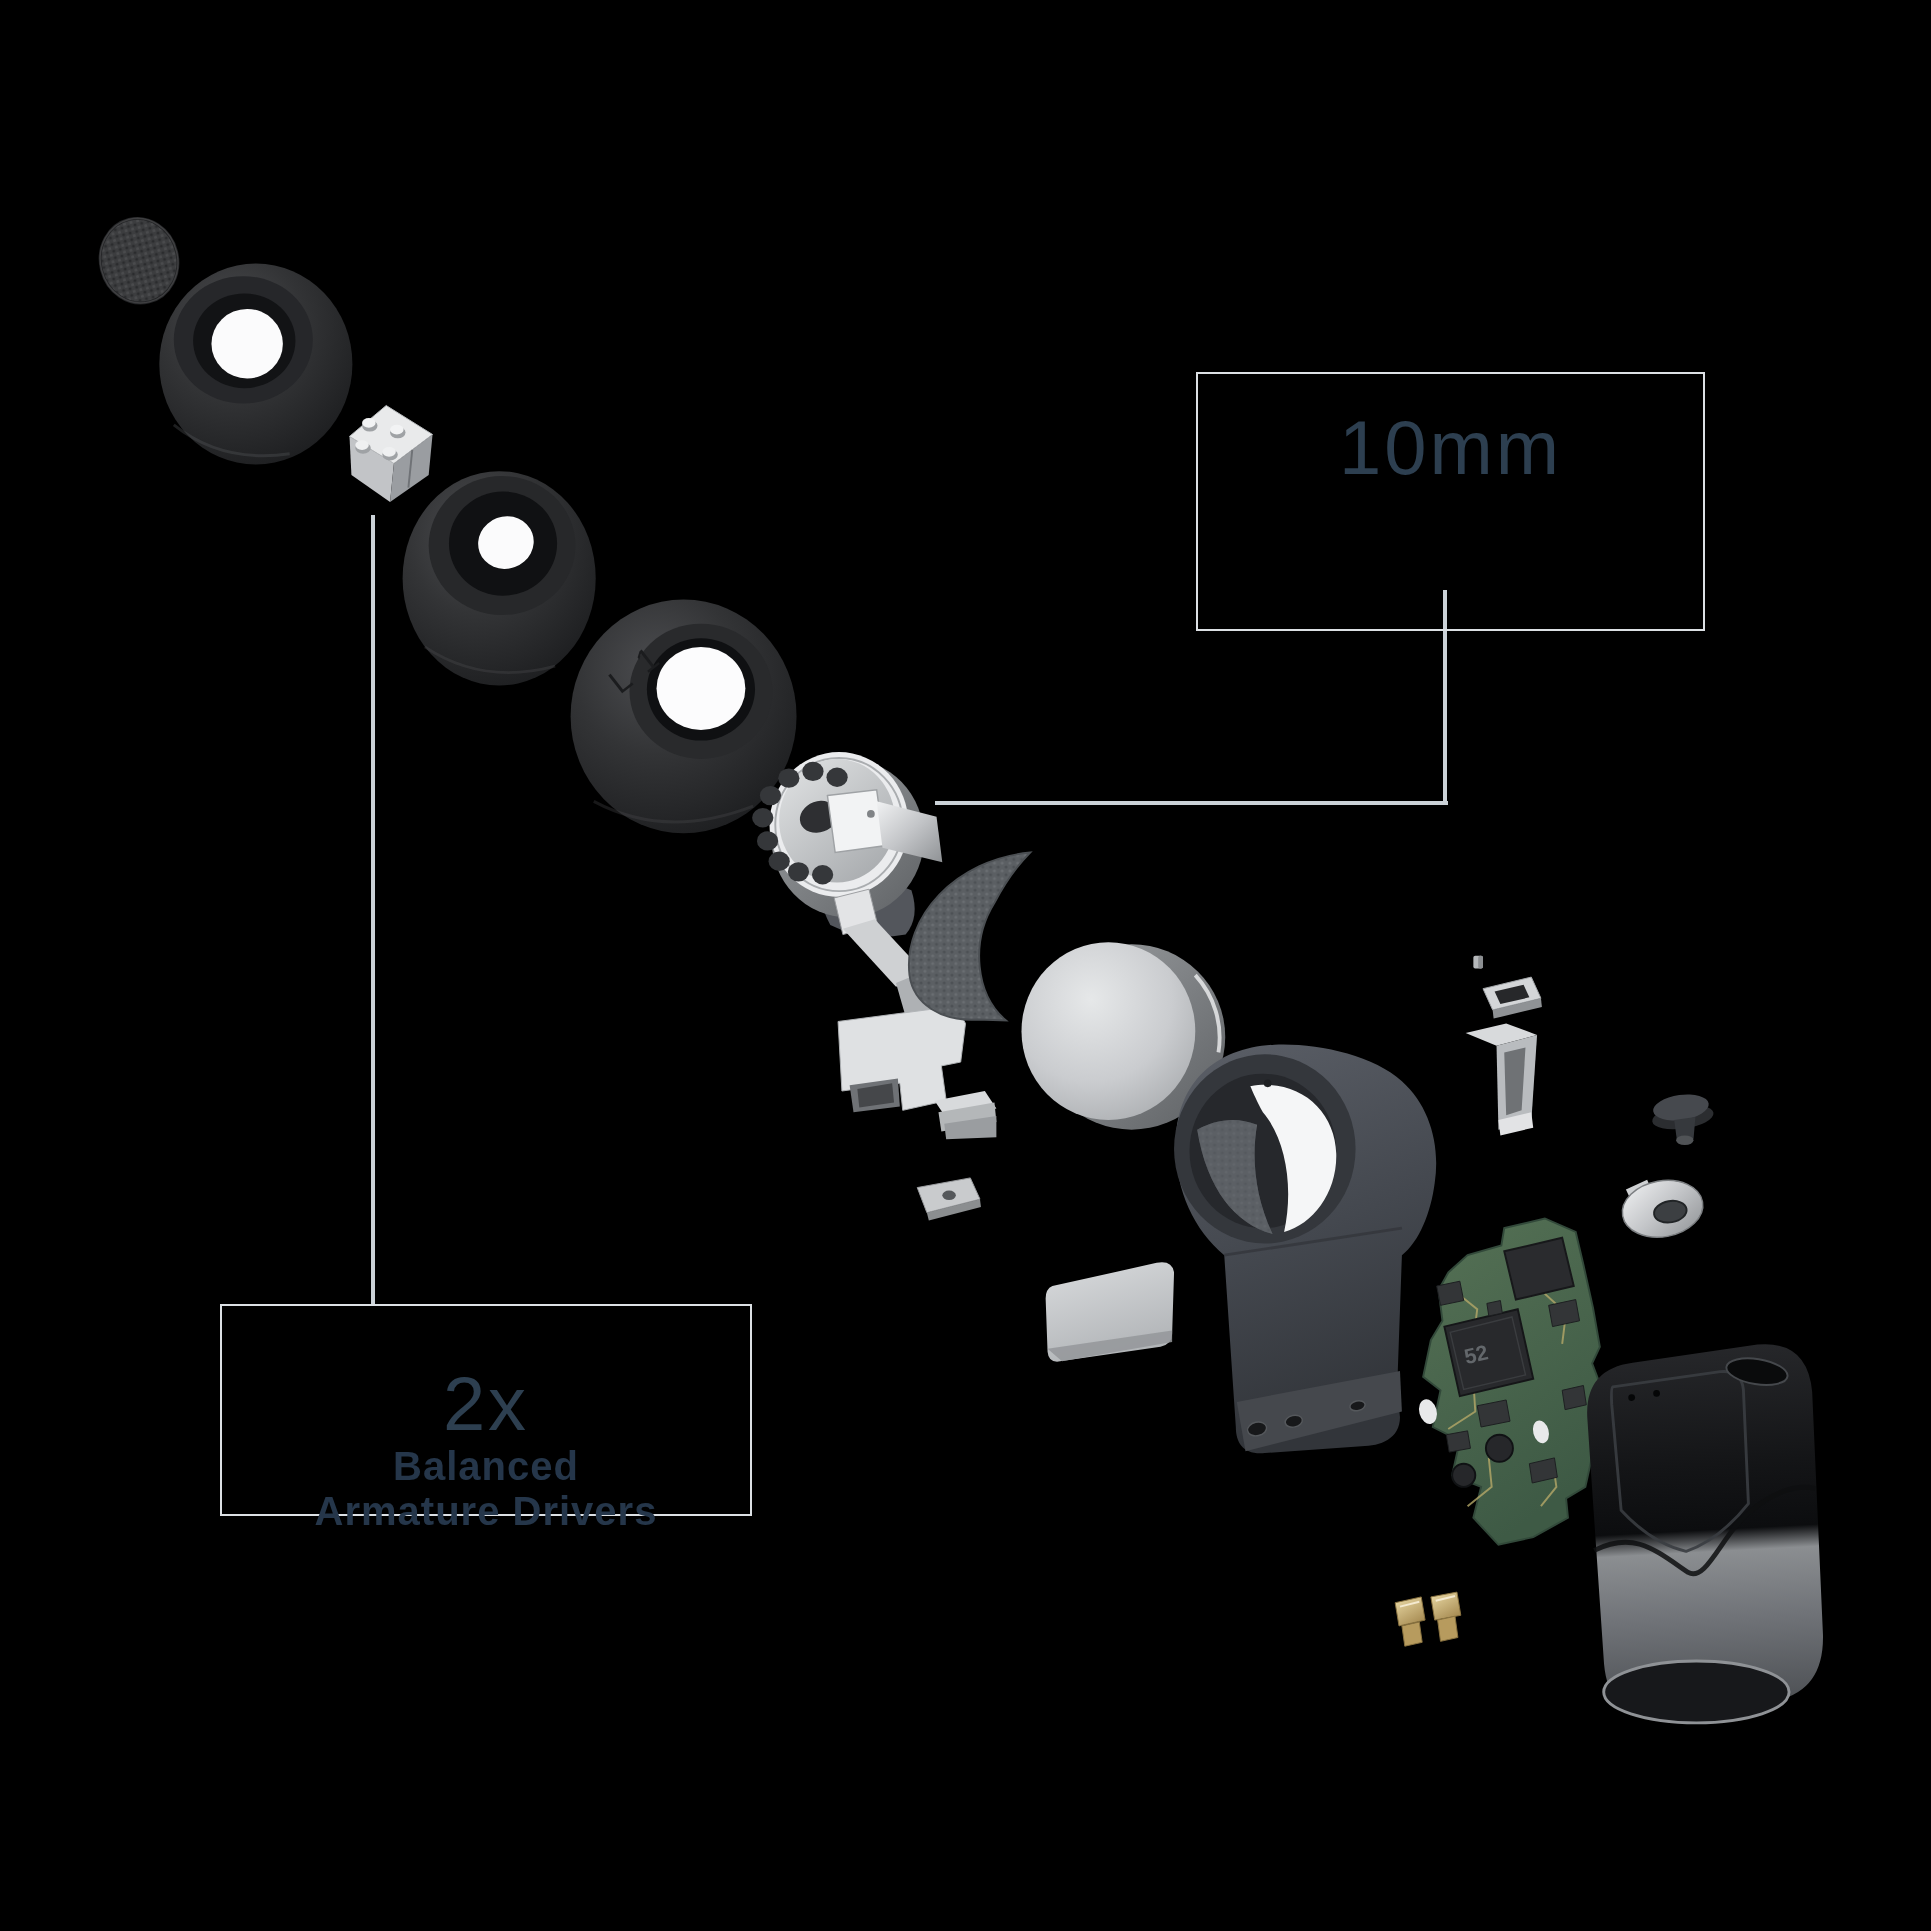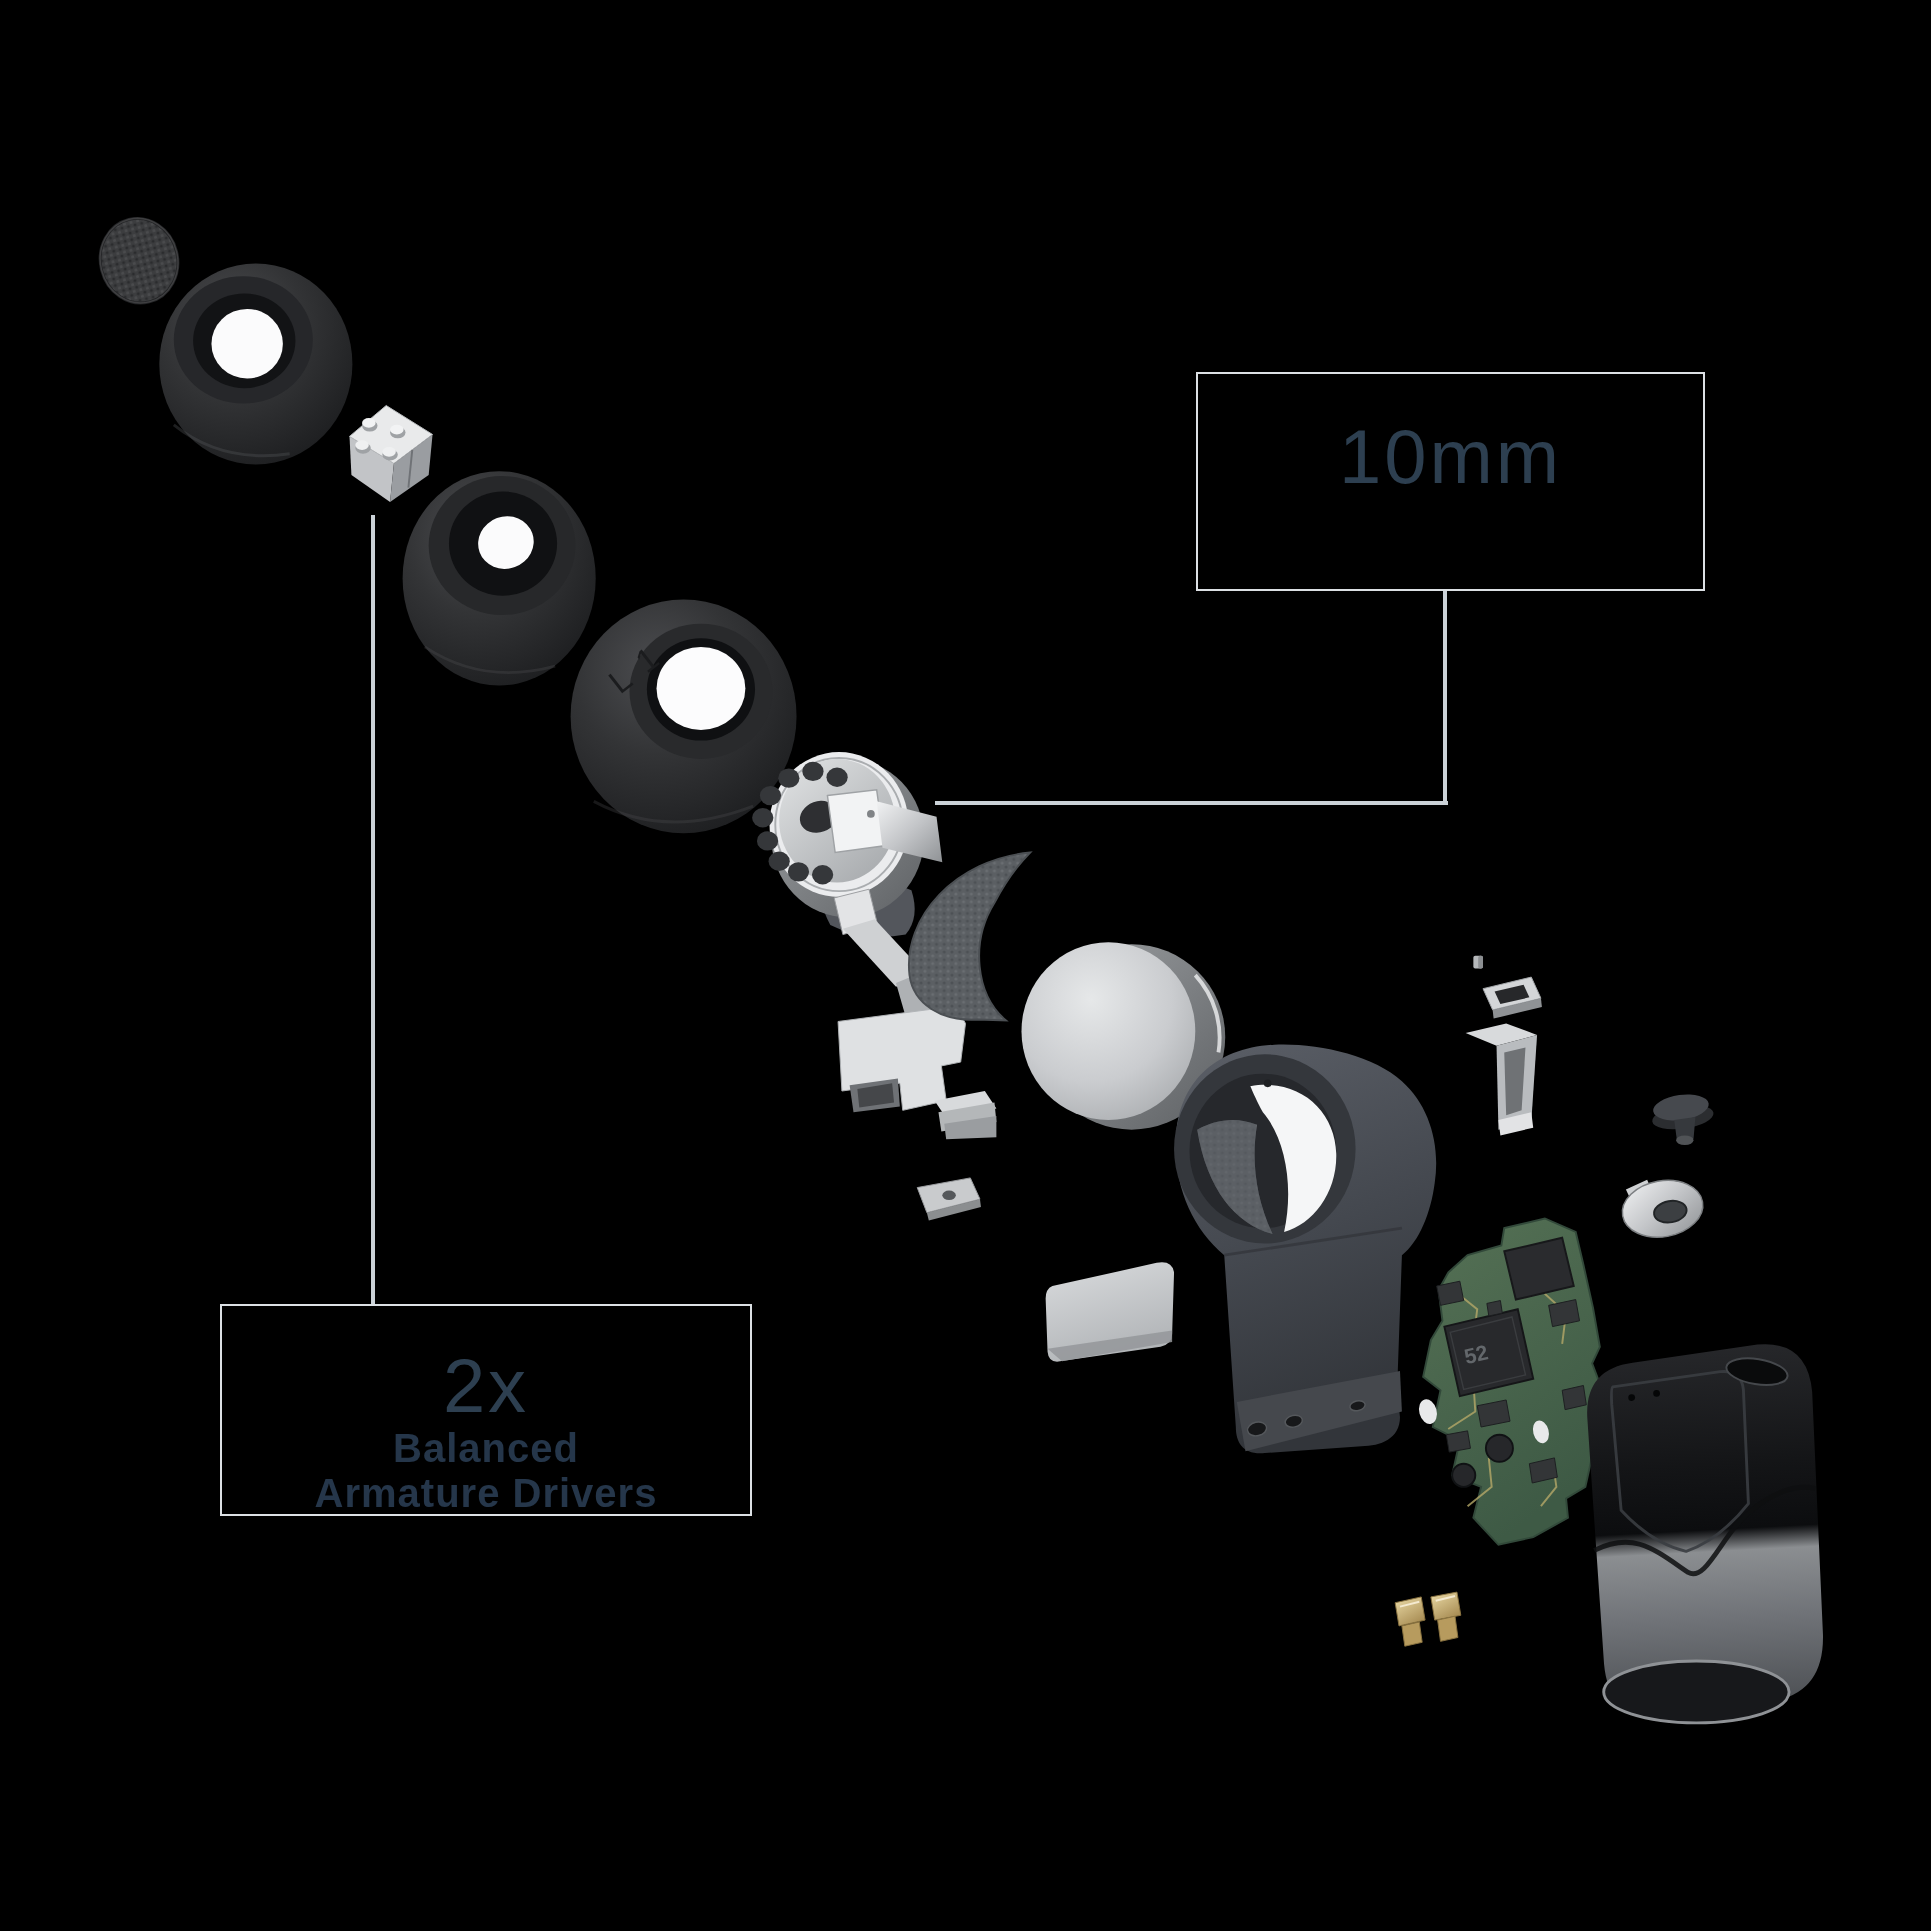--- a/index.html
+++ b/index.html
@@ -13,22 +13,22 @@
     position:absolute;border:2.9px solid var(--border);box-sizing:border-box;
     display:flex;flex-direction:column;align-items:center;justify-content:flex-start;
     text-align:center;background:transparent;
   }
   .callout .value{
     font-size:76px;font-weight:400;color:var(--value);letter-spacing:2.9px;line-height:1.05;
   }
   .callout .label{
     font-size:52px;font-weight:bold;color:var(--label);line-height:1.13;letter-spacing:1px;
   }
-  #callout-dd{left:1196px;top:372px;width:509px;height:219px;padding-top:43px;}
-  #callout-ba{left:220px;top:1304px;width:532px;height:212px;padding-top:40px;}
+  #callout-dd{left:1196px;top:372px;width:509px;height:259px;padding-top:34px;}
+  #callout-ba{left:220px;top:1304px;width:532px;height:212px;padding-top:58px;}
   #callout-ba .label{font-size:40px;}
   .leader{position:absolute;background:var(--line);}
   #leader-dd-v{left:1443px;top:590px;width:3.9px;height:214px;}
   #leader-dd-h{left:935px;top:801px;width:513px;height:3.9px;}
   #leader-ba-v{left:371px;top:515px;width:3.9px;height:790px;}
 </style>
 </head>
 <body>
 
 <div id="stage">

